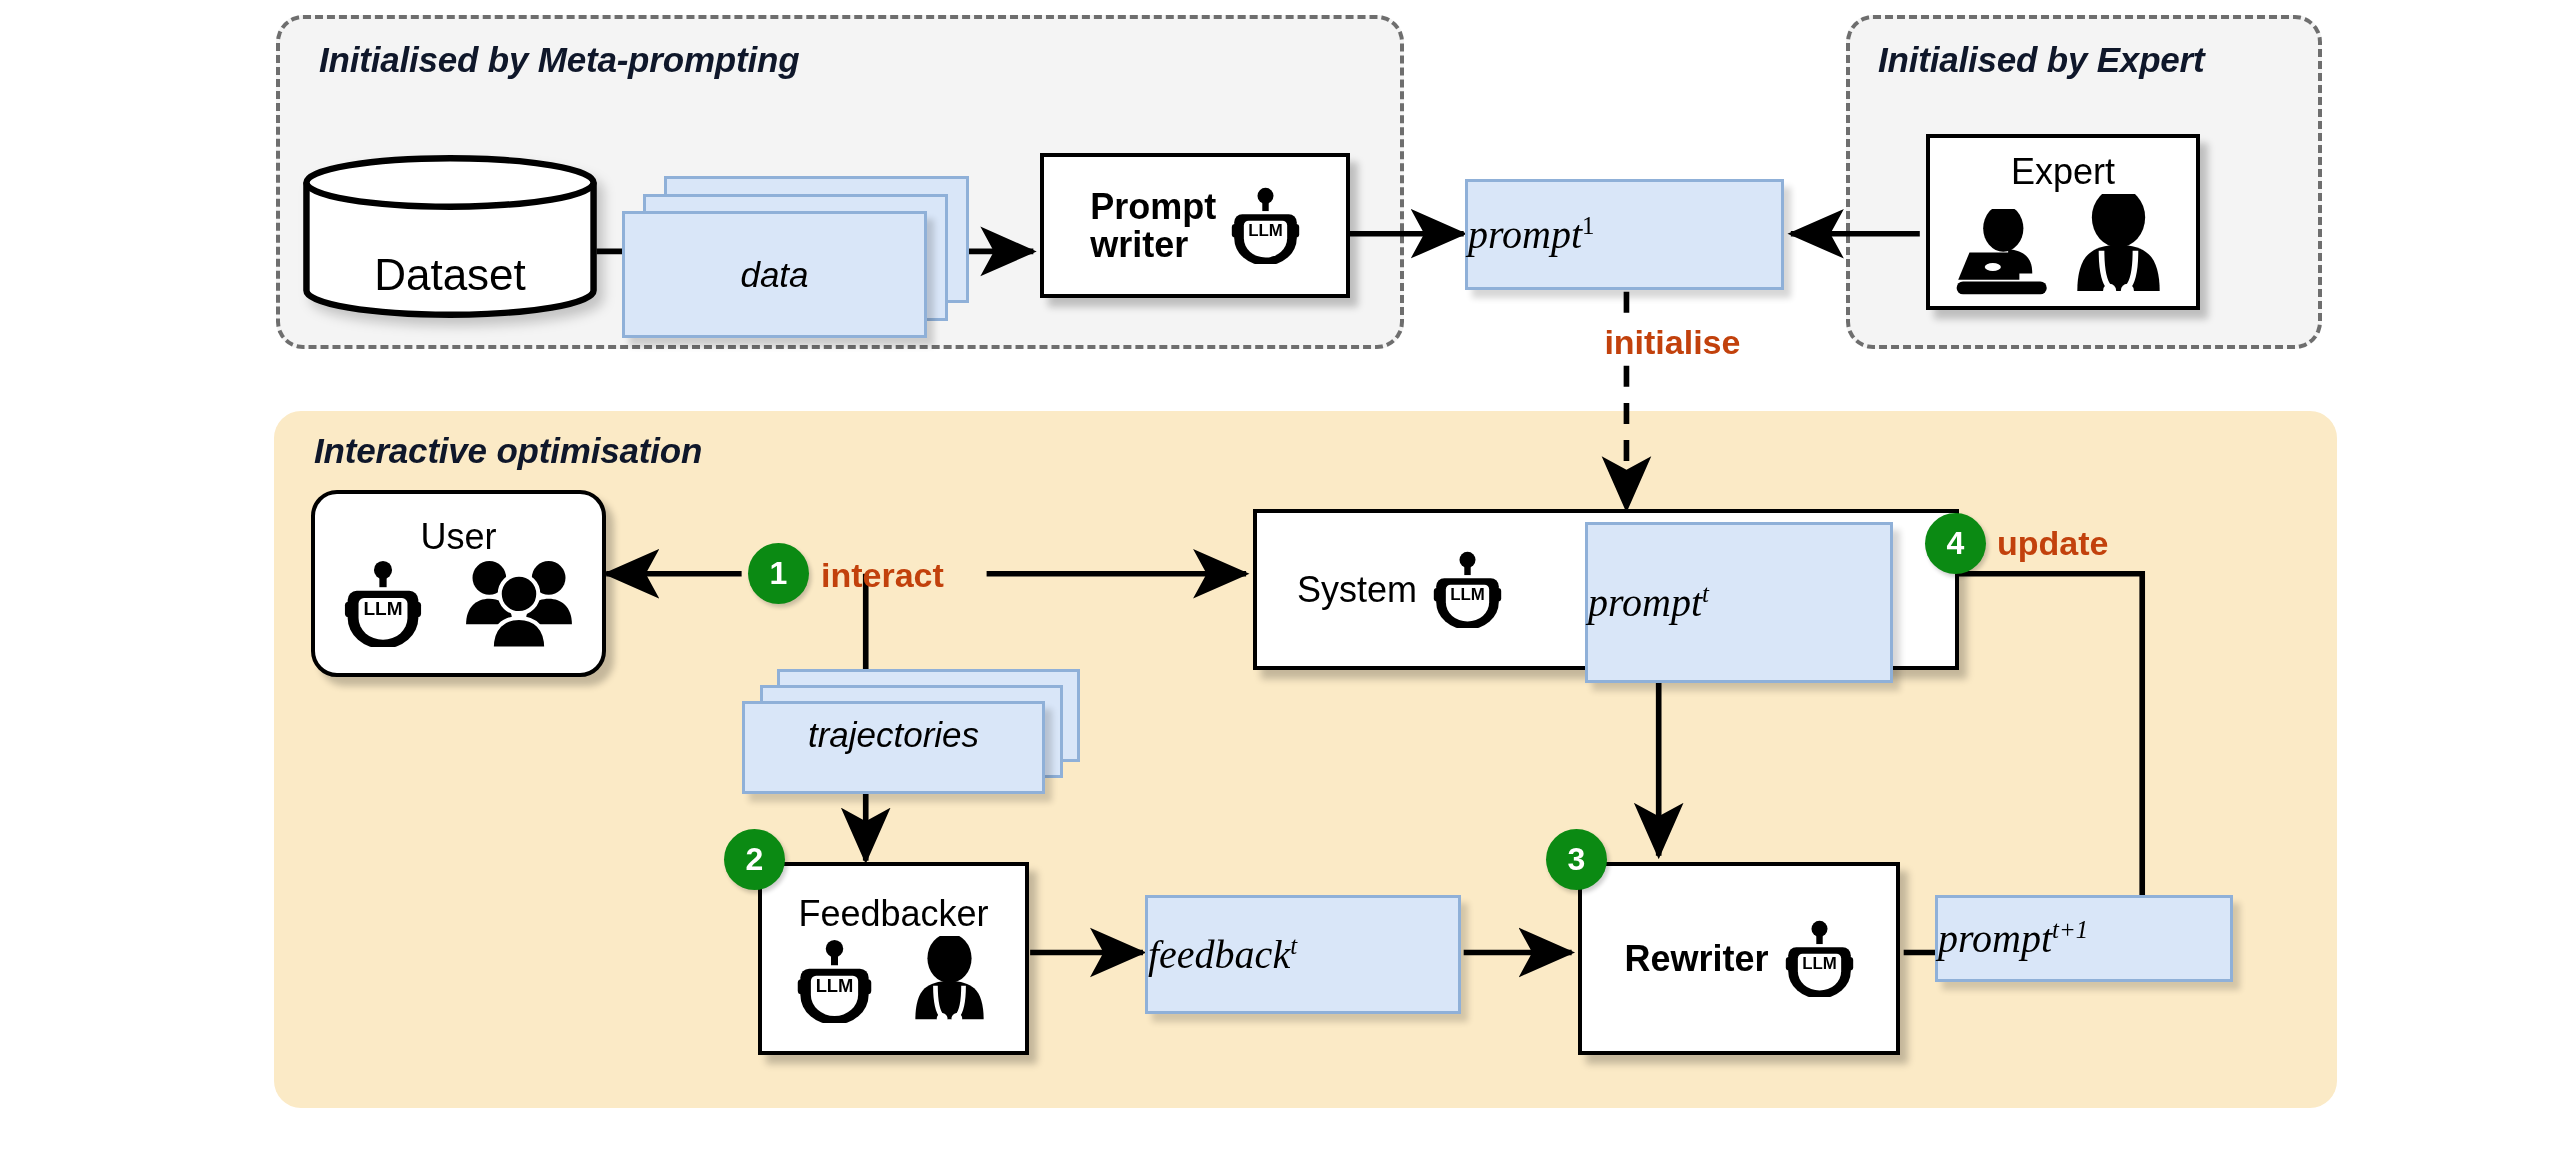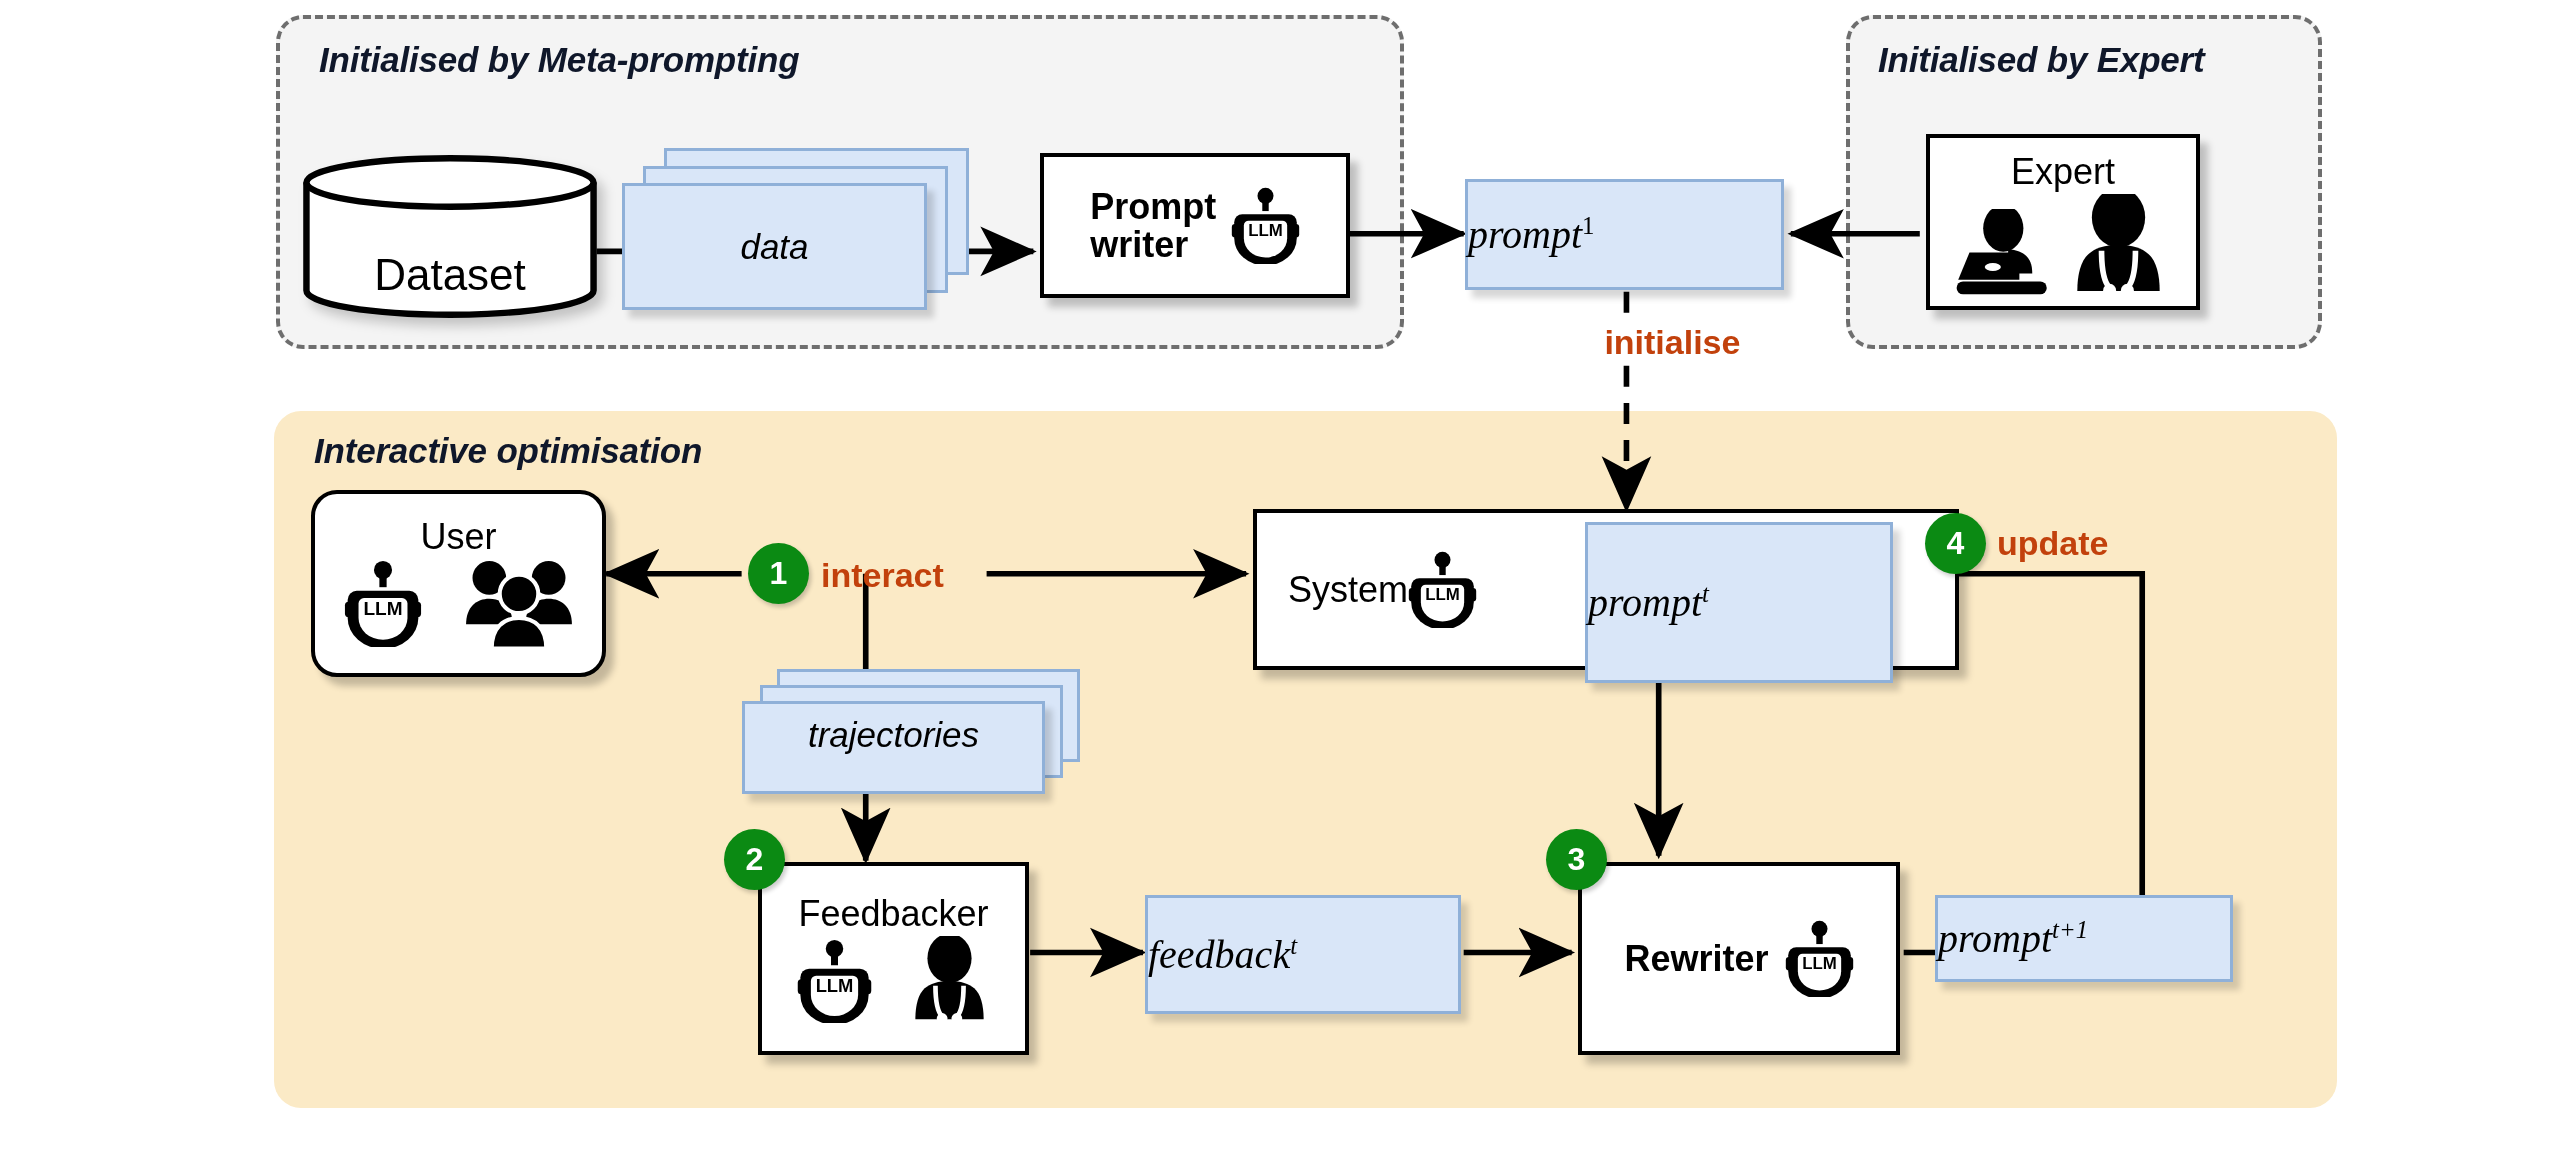--- a/index.html
+++ b/index.html
@@ -136,21 +136,21 @@
   </svg>
 
   <div class="abs cyl" style="left:300px;top:155px;width:300px;height:163px;">
     <svg viewBox="0 0 372 202" width="300" height="163" class="ico">
       <path d="M8,34 L8,168 A178,30 0 0 0 364,168 L364,34" fill="#fff" stroke="#000" stroke-width="8"></path>
       <ellipse cx="186" cy="34" rx="178" ry="30" fill="#fff" stroke="#000" stroke-width="8"></ellipse>
     </svg>
     <div class="abs" style="left:0;top:95px;width:300px;text-align:center;font-size:44px;color:#000;">Dataset</div>
   </div>
 
-  <div class="abs stack" style="left:622px;top:148px;width:419px;height:161px;">
+  <div class="abs stack" style="left:622px;top:176px;width:419px;height:161px;">
     <div class="sheet" style="left:42px;top:0;width:305px;height:127px;"></div>
     <div class="sheet" style="left:21px;top:17.7px;width:305px;height:127px;"></div>
     <div class="sheet" style="left:0px;top:35px;width:305px;height:127px;box-shadow:7.3px 8px 6.4px rgba(0,0,0,0.16);"></div>
     <div class="abs sans-ital" style="left:0px;top:35px;width:305px;height:127px;display:flex;align-items:center;justify-content:center;">data</div>
   </div>
 
   <div class="abs wbox" style="left:1040px;top:153px;width:310px;height:145px;">
     <div style="display:flex;align-items:center;gap:14.5px;">
       <div class="wbox-label bold">
         <div>Prompt</div>
@@ -219,21 +219,21 @@
       </svg>
     </div>
   </div>
 
   <div class="abs badge" style="left:748px;top:543px;width:61px;height:61px;">
     <span>1</span>
   </div>
   <div class="abs edge-label" style="left:821px;top:556px;">interact</div>
 
   <div class="abs wbox" style="left:1253px;top:509px;width:706px;height:161px;justify-content:flex-start;">
-    <div style="display:flex;align-items:center;gap:0;margin-left:31px;">
+    <div style="display:flex;align-items:center;gap:16px;margin-left:40px;">
       <div class="wbox-label">System</div>
       <svg width="69" height="77" viewBox="0 0 86 96" class="ico">
         <circle cx="43" cy="11" r="10" fill="#000"></circle>
         <rect x="39" y="18" width="8" height="12" fill="#000"></rect>
         <path d="M14,34 h58 a10,10 0 0 1 10,10 v20 a39,34 0 0 1 -78,0 v-20 a10,10 0 0 1 10,-10 z" fill="#000"></path>
         <path d="M22,42 h42 a6,6 0 0 1 6,6 v16 a27,24 0 0 1 -54,0 v-16 a6,6 0 0 1 6,-6 z" fill="#fff"></path>
         <rect x="1" y="46" width="11" height="17" rx="4" fill="#000"></rect>
         <rect x="74" y="46" width="11" height="17" rx="4" fill="#000"></rect>
         <text x="43" y="61" font-family="Liberation Sans, sans-serif" font-size="21" font-weight="bold" text-anchor="middle" fill="#000">LLM</text>
       </svg>

